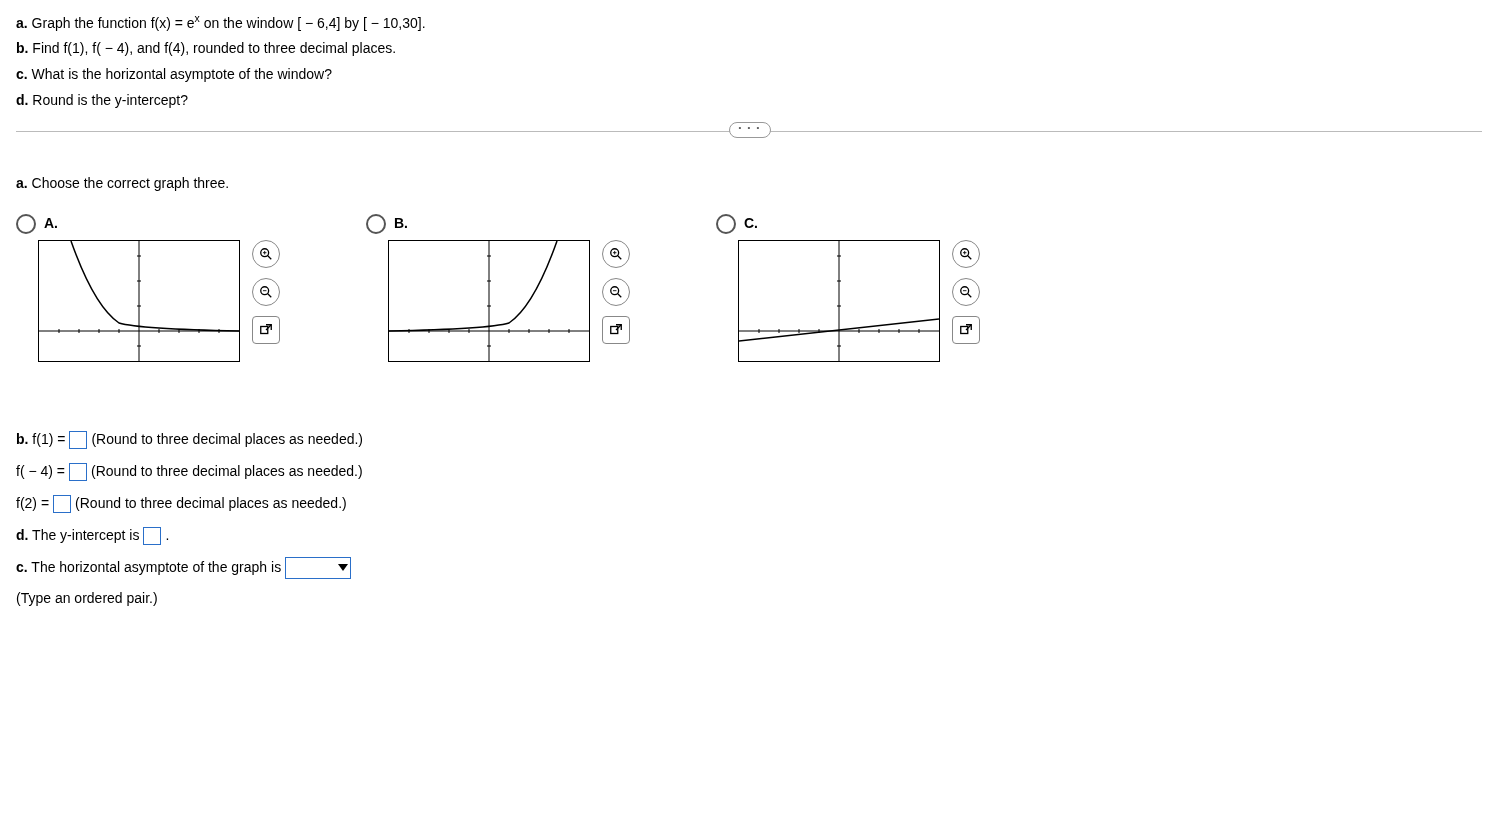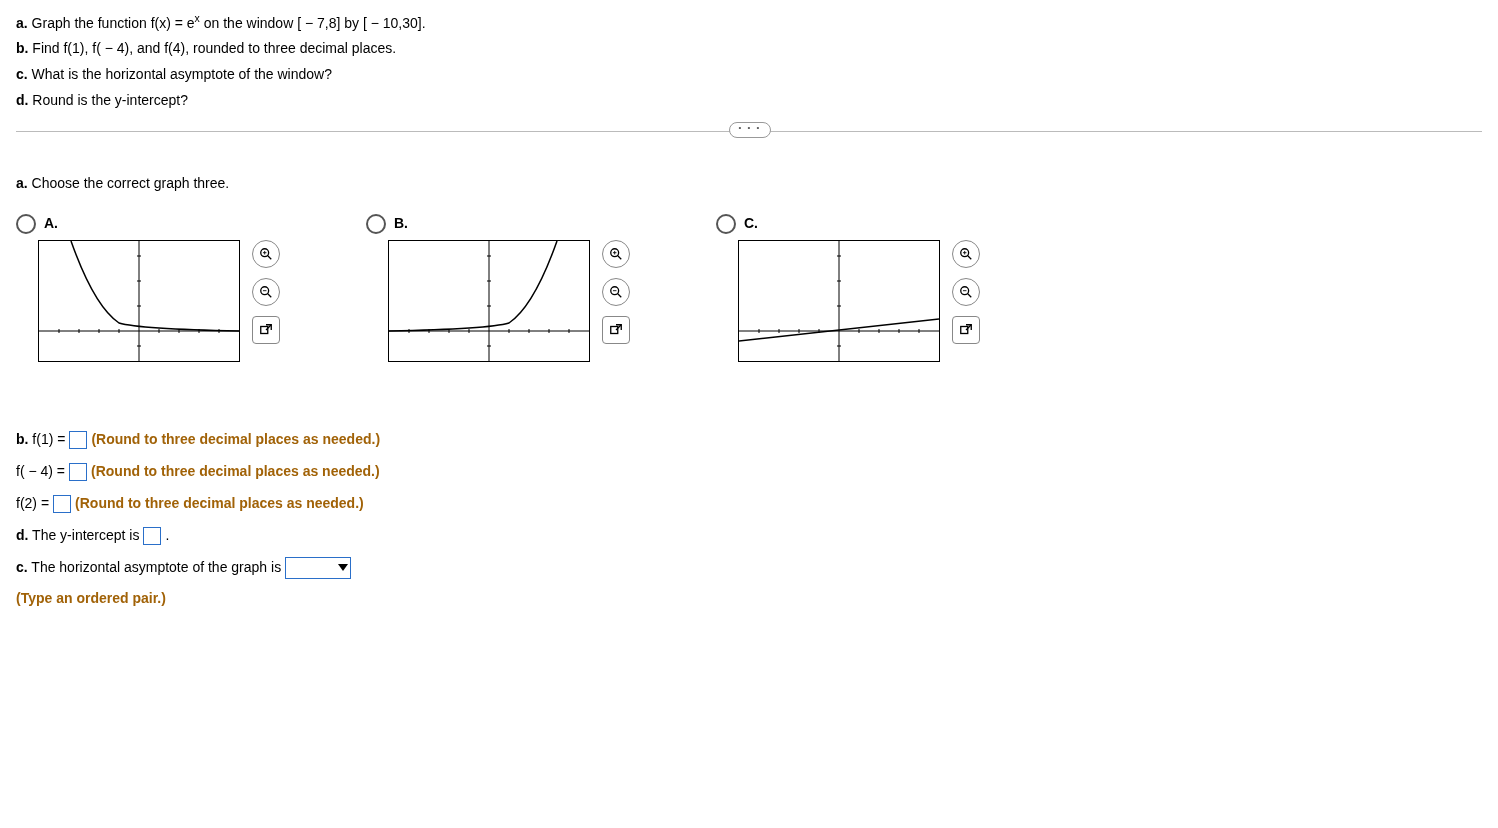--- a/index.html
+++ b/index.html
@@ -90,21 +90,21 @@
   .spacer-for-graphs { height: 155px; }
   .answer-line { margin: 8px 0; display: flex; align-items: center; flex-wrap: wrap; gap: 4px;}
   .input-box {
     display: inline-block;
     width: 16px;
     height: 16px;
     border: 1px solid #2a6fc9;
     vertical-align: middle;
     background: #fff;
   }
-  .hint { color: #a16207; font-weight: bold; }
+  .hint { color: #000000; }
   .select-box {
     display: inline-flex;
     align-items: center;
     width: 60px;
     height: 20px;
     border: 1px solid #2a6fc9;
     background: #fff;
     padding: 0 2px;
     cursor: pointer;
     justify-content: flex-end;
@@ -113,21 +113,21 @@
     width: 0; height: 0;
     border-left: 5px solid transparent;
     border-right: 5px solid transparent;
     border-top: 7px solid #000;
   }
 </style>
 </head>
 <body>
 
 <div class="question-part">
-  <b>a.</b><span> Graph the function f(x) = e</span><sup>x</sup><span> on the window [ − 7,8] by [ − 10,30].</span>
+  <b>a.</b><span> Graph the function f(x) = e</span><sup>x</sup><span> on the window [ − 6,4] by [ − 10,30].</span>
 </div>
 <div class="question-part">
   <b>b.</b><span> Find f(1), f( − 4), and f(4), rounded to three decimal places.</span>
 </div>
 <div class="question-part">
   <b>c.</b><span> What is the horizontal asymptote of the window?</span>
 </div>
 <div class="question-part">
   <b>d.</b><span> Round is the y-intercept?</span>
 </div>

